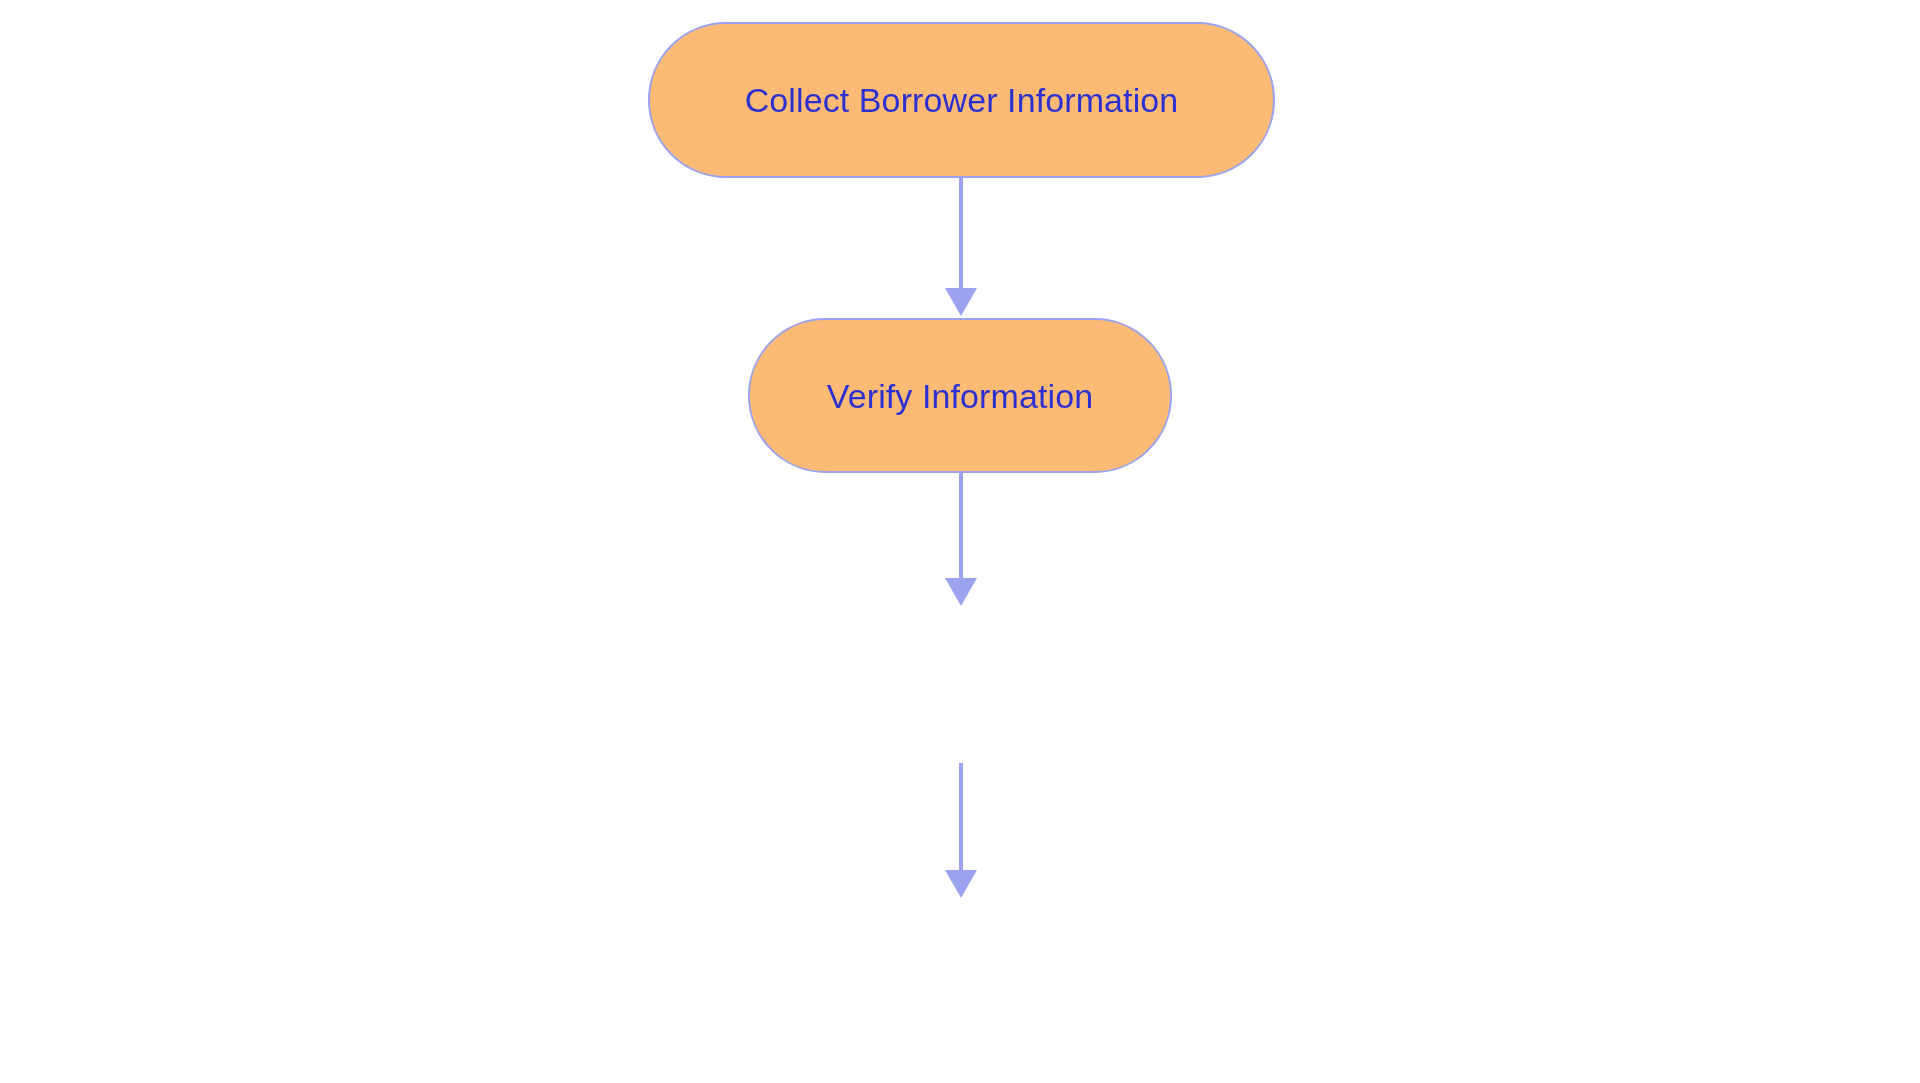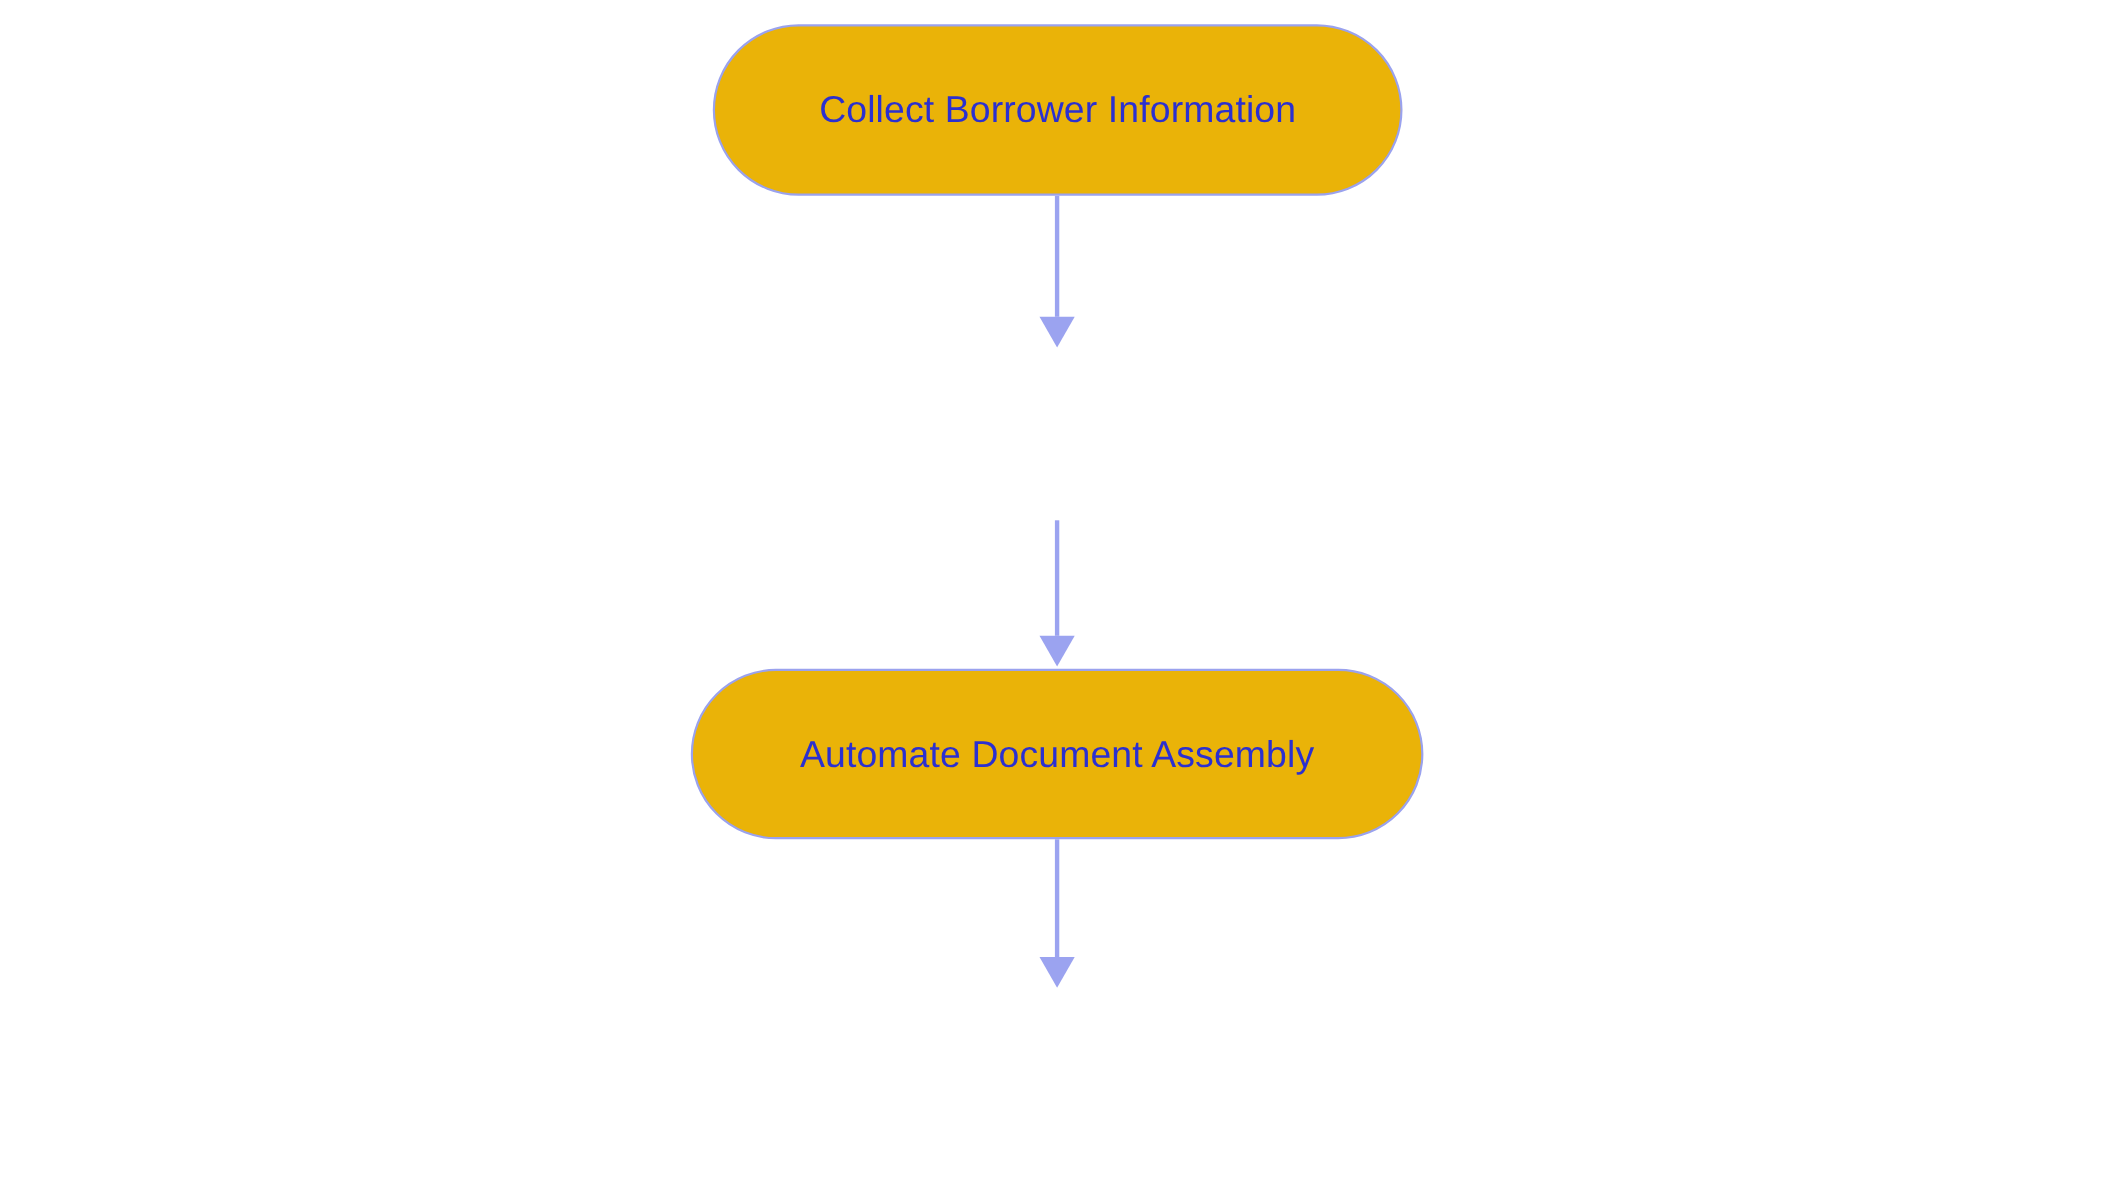--- a/index.html
+++ b/index.html
@@ -25,21 +25,21 @@
     width: 1920px;
     height: 1083px;
     pointer-events: none;
   }
   .node {
     position: absolute;
     box-sizing: border-box;
     display: flex;
     align-items: center;
     justify-content: center;
-    background: #eab308;
+    background: #fdba74;
     border: 2px solid #9aa2ee;
     border-radius: 999px;
     color: #2b30d0;
     font-family: "Liberation Sans", sans-serif;
     font-size: 34px;
     font-weight: 400;
     letter-spacing: 0.1px;
     white-space: nowrap;
     line-height: 1;
     user-select: none;
@@ -87,19 +87,19 @@
     <g>
       <line x1="961" y1="763" x2="961" y2="870" stroke="#9ba3f0" stroke-width="4"></line>
       <polygon points="945,870 977,870 961,898" fill="#9ba3f0"></polygon>
     </g>
   </svg>
 
   <div class="node" id="node-collect-borrower-information">
     <span class="node-label">Collect Borrower Information</span>
   </div>
 
+  <div class="node" id="node-verify-information">
+    <span class="node-label">Verify Information</span>
+  </div>
 
-  <div class="node" id="node-automate-document-assembly">
-    <span class="node-label">Automate Document Assembly</span>
-  </div>
 
 
 </div>
 
 </body></html>

